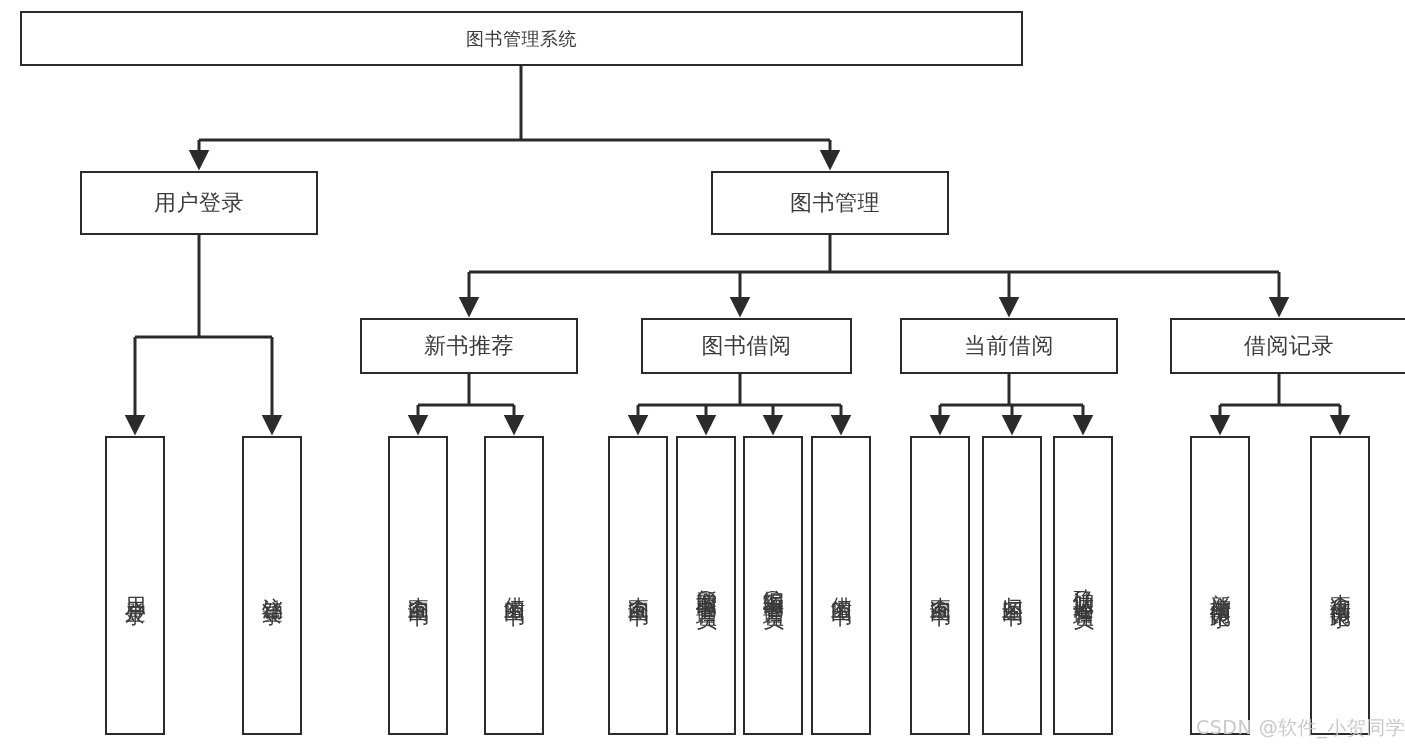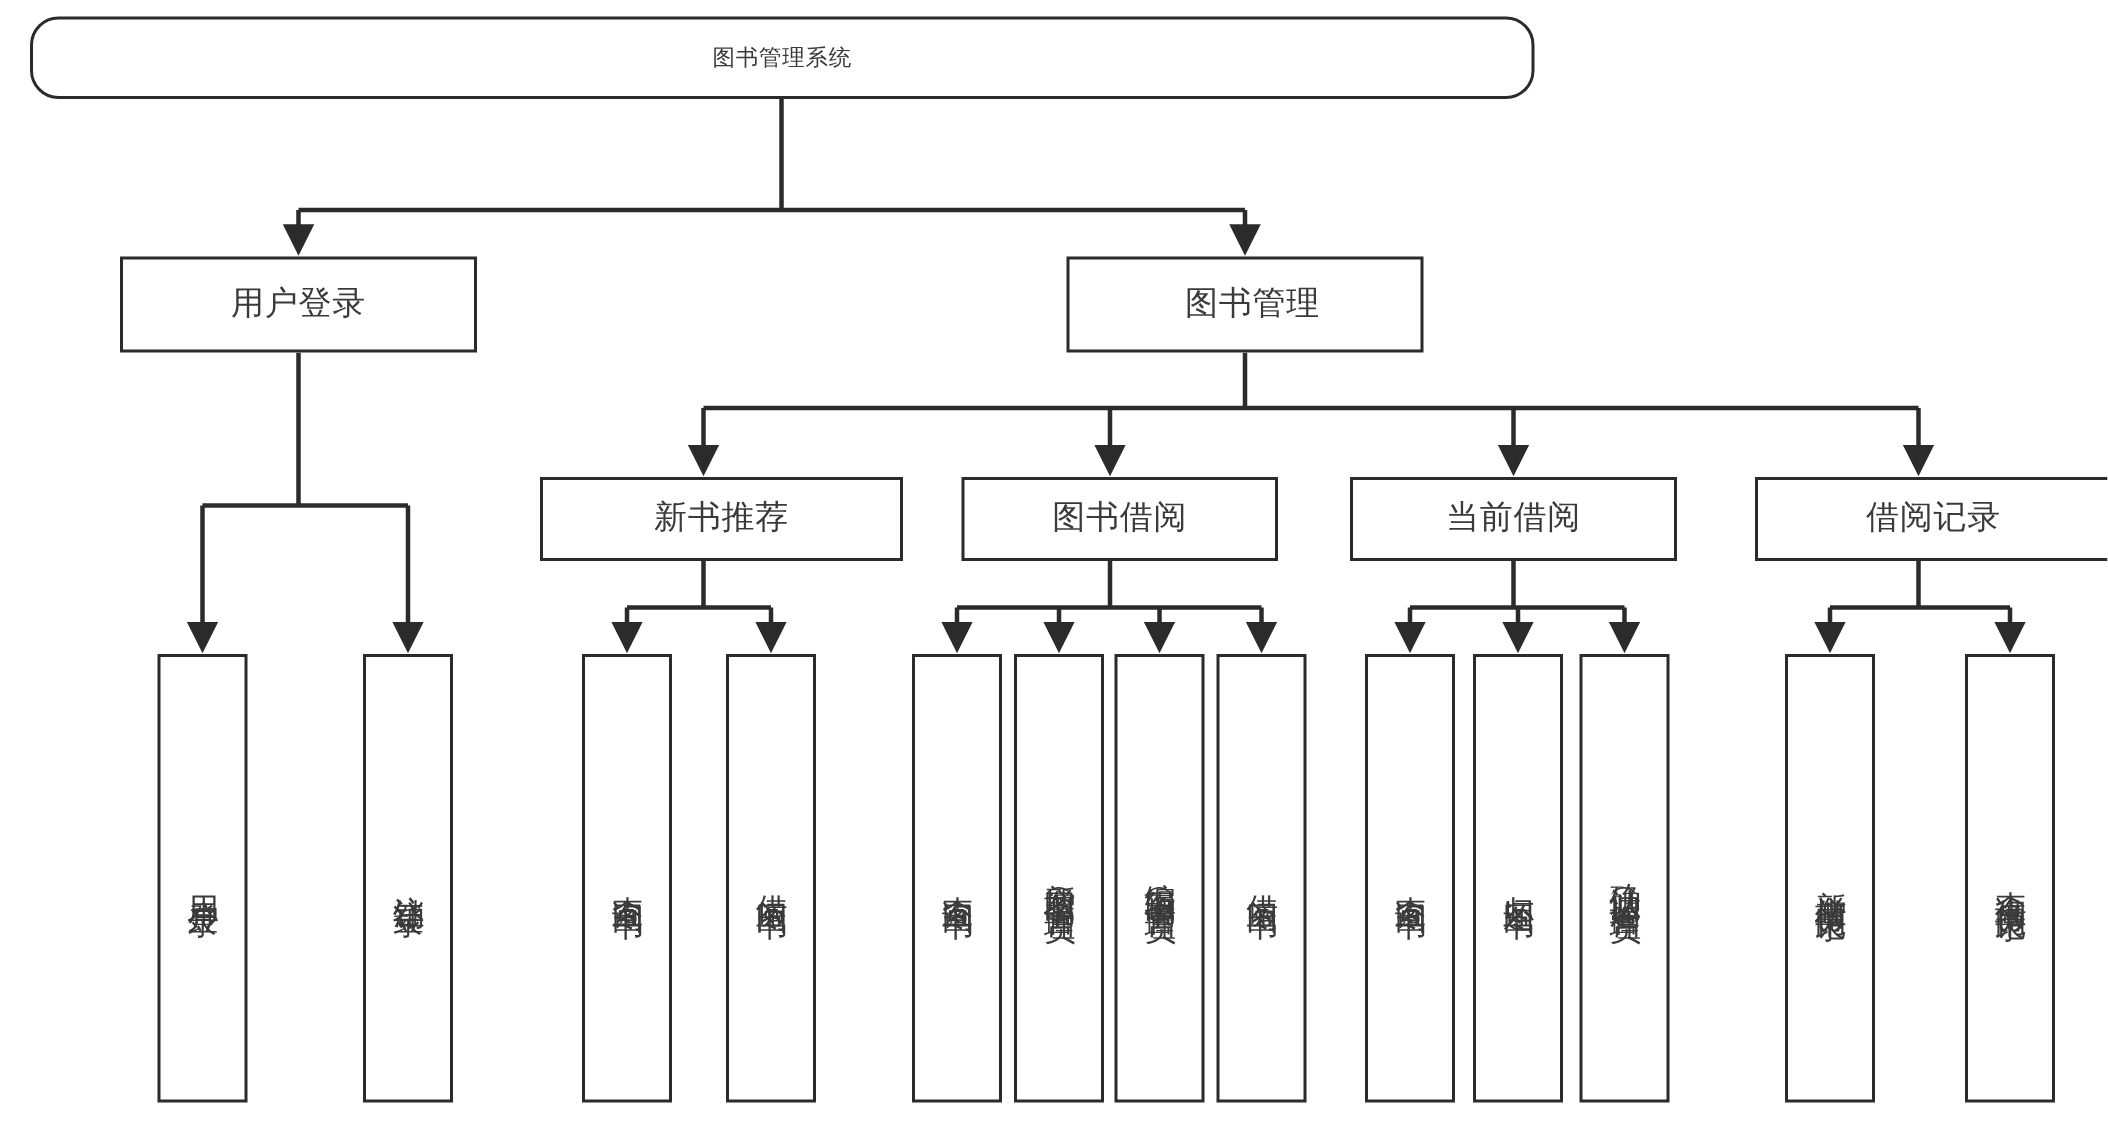--- a/index.html
+++ b/index.html
@@ -37,22 +37,21 @@
     color: #3a3a3a;
     line-height: 1.28;
   }
   .node.horizontal {
     font-size: 22px;
     letter-spacing: 0.5px;
     text-align: center;
     white-space: nowrap;
   }
   .node.root {
-    font-size: 15px;
-    border-radius: 19px;
+    font-size: 18px;
   }
   .node.vertical {
     font-size: 21px;
     writing-mode: vertical-rl;
     text-orientation: upright;
     letter-spacing: 3px;
     padding: 6px 0;
     white-space: nowrap;
   }
   .watermark {
@@ -116,33 +115,34 @@
       <path d="M 1220 405 L 1220 425" marker-end="url(#arrow)"></path>
       <path d="M 1340 405 L 1340 425" marker-end="url(#arrow)"></path>
     </g>
   </svg>
 
   <div class="node horizontal root" style="left: 20px; top: 11px; width: 1003px; height: 55px;">图书管理系统</div>
 
   <div class="node horizontal" style="left: 80px; top: 171px; width: 238px; height: 64px;">用户登录</div>
   <div class="node horizontal" style="left: 711px; top: 171px; width: 238px; height: 64px; padding-left: 10px;">图书管理</div>
 
-  <div class="node horizontal" style="left: 360px; top: 318px; width: 242px; height: 56px;">新书推荐</div>
+  <div class="node horizontal" style="left: 360px; top: 318px; width: 218px; height: 56px;">新书推荐</div>
   <div class="node horizontal" style="left: 641px; top: 318px; width: 211px; height: 56px;">图书借阅</div>
   <div class="node horizontal" style="left: 900px; top: 318px; width: 218px; height: 56px; text-align: right;">当前借阅</div>
   <div class="node horizontal" style="left: 1170px; top: 318px; width: 238px; height: 56px;">借阅记录</div>
 
   <div class="node vertical" style="left: 105px; top: 436px; width: 60px; height: 299px;">用户登录</div>
   <div class="node vertical" style="left: 242px; top: 436px; width: 60px; height: 299px;">注销登录</div>
   <div class="node vertical" style="left: 388px; top: 436px; width: 60px; height: 299px;">查询图书</div>
   <div class="node vertical" style="left: 484px; top: 436px; width: 60px; height: 299px;">借阅图书</div>
   <div class="node vertical" style="left: 608px; top: 436px; width: 60px; height: 299px;">查询图书</div>
   <div class="node vertical" style="left: 676px; top: 436px; width: 60px; height: 299px;">新增图书（管理员）</div>
   <div class="node vertical" style="left: 743px; top: 436px; width: 60px; height: 299px;">编辑图书（管理员）</div>
   <div class="node vertical" style="left: 811px; top: 436px; width: 60px; height: 299px;">借阅图书</div>
   <div class="node vertical" style="left: 910px; top: 436px; width: 60px; height: 299px;">查询图书</div>
   <div class="node vertical" style="left: 982px; top: 436px; width: 60px; height: 299px;">归还图书</div>
   <div class="node vertical" style="left: 1053px; top: 436px; width: 60px; height: 299px;">确认归还（管理员）</div>
   <div class="node vertical" style="left: 1190px; top: 436px; width: 60px; height: 299px;">新增借阅记录</div>
   <div class="node vertical" style="left: 1310px; top: 436px; width: 60px; height: 299px;">查询借阅记录</div>
 
+  <div class="watermark" style="left: 1196px; top: 715px; color: rgb(201, 201, 201);">CSDN @软件_小贺同学</div>
 
 </div>
 
 </body></html>

